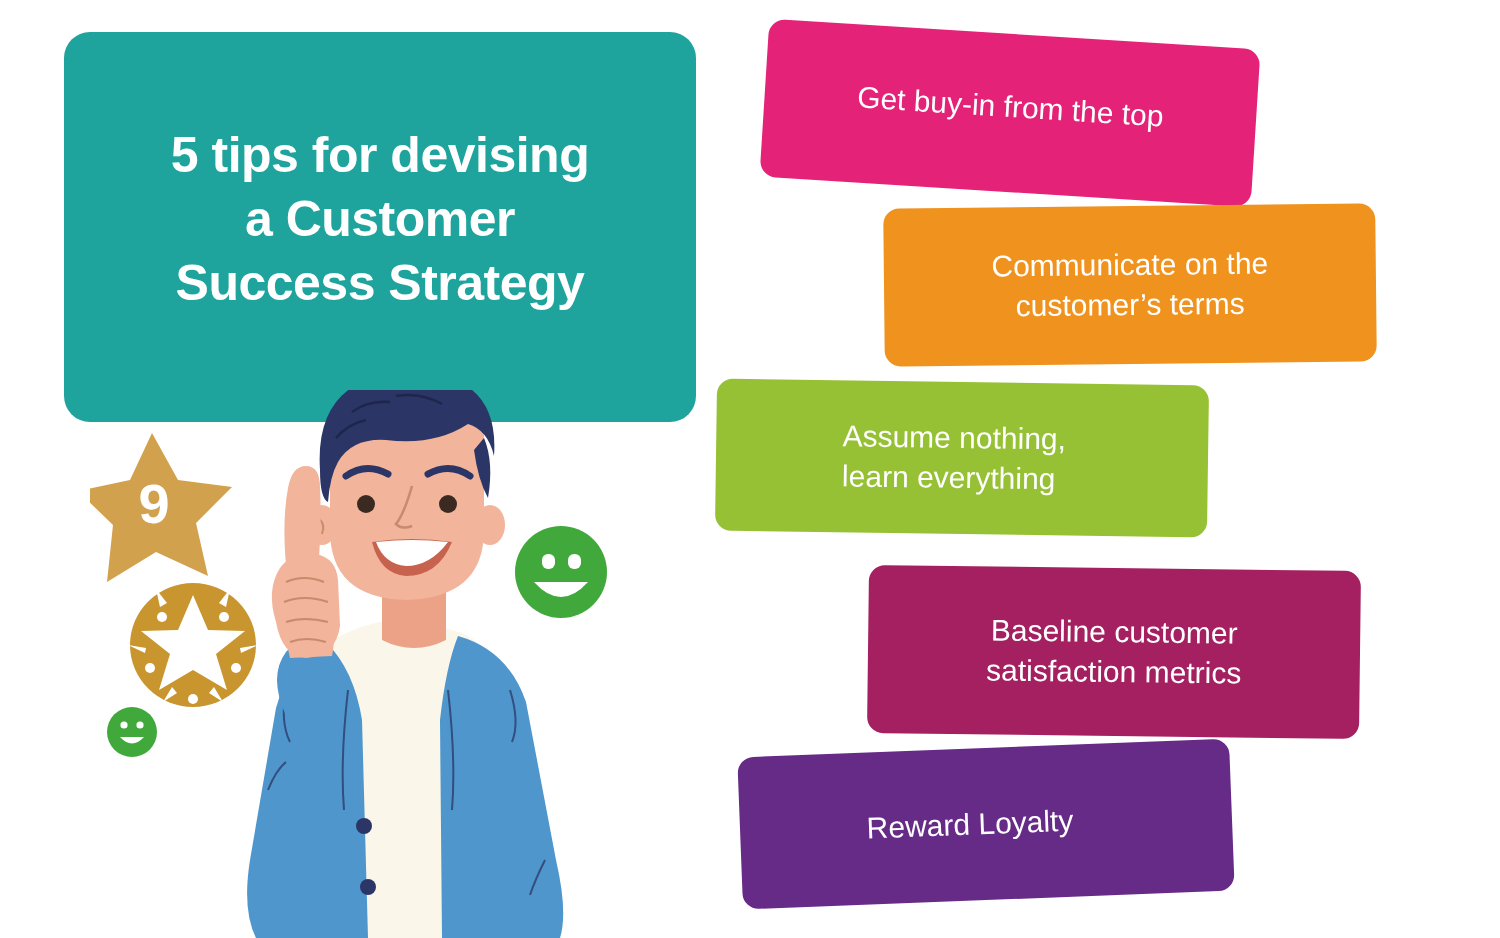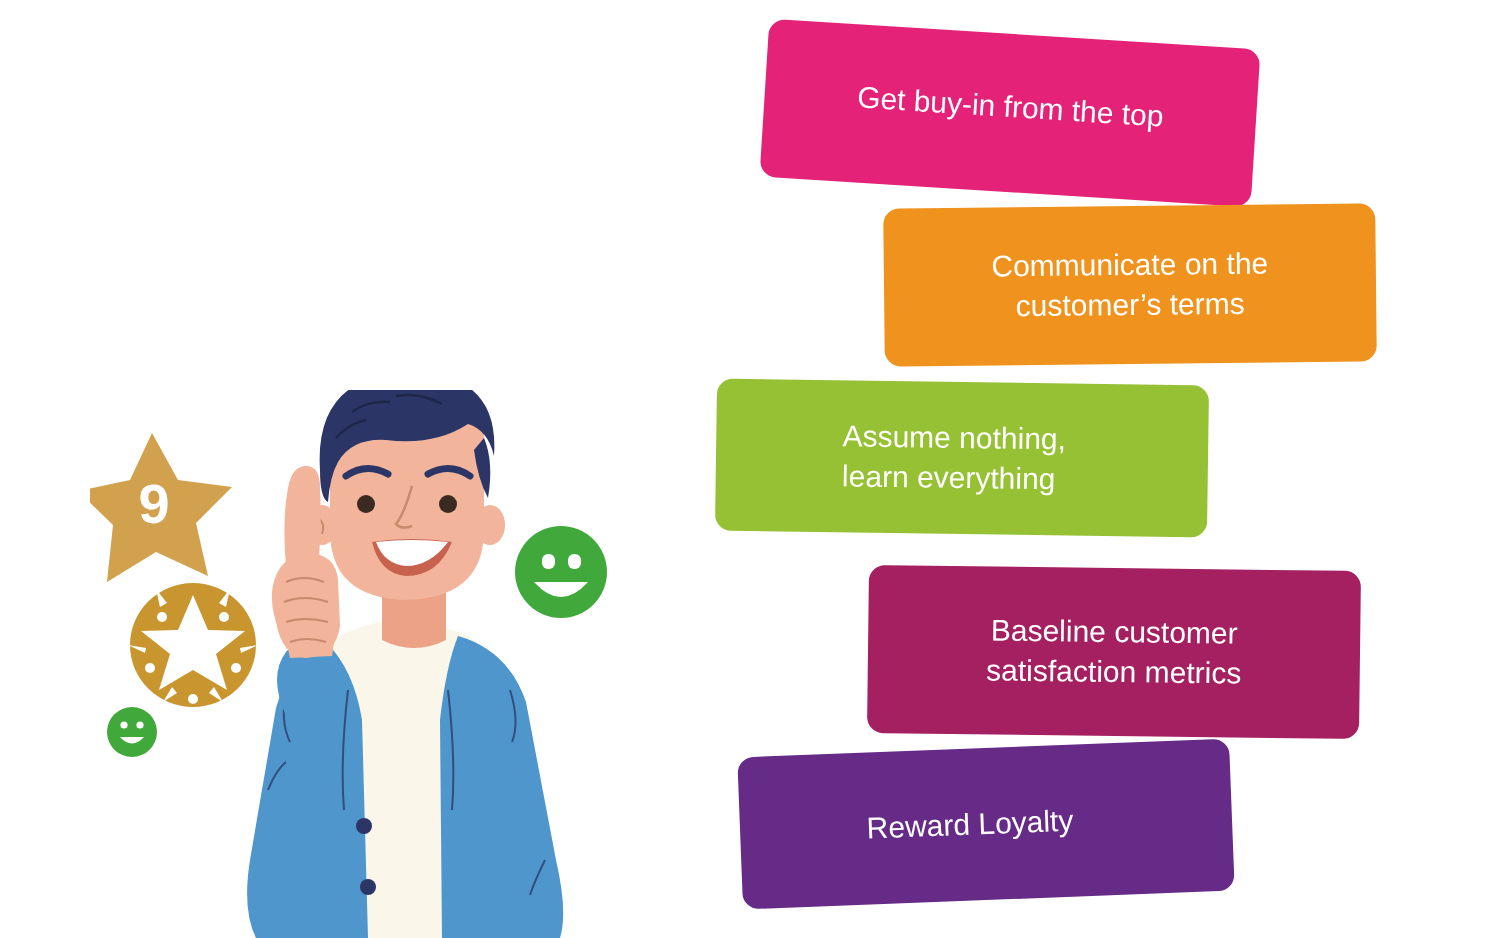--- a/index.html
+++ b/index.html
@@ -104,20 +104,25 @@
     top: 390px;
     width: 600px;
     height: 548px;
   }
 </style>
 </head>
 <body>
 
 <div id="canvas">
 
+  <div id="title-card">
+    <div id="title-text">5 tips for devising
+a Customer
+Success Strategy</div>
+  </div>
 
   <div class="tip-bar" id="tip-0">
     <span class="tip-label">Get buy-in from the top</span>
   </div>
 
   <div class="tip-bar" id="tip-1">
     <span class="tip-label">Communicate on the
 customer’s terms</span>
   </div>
 

